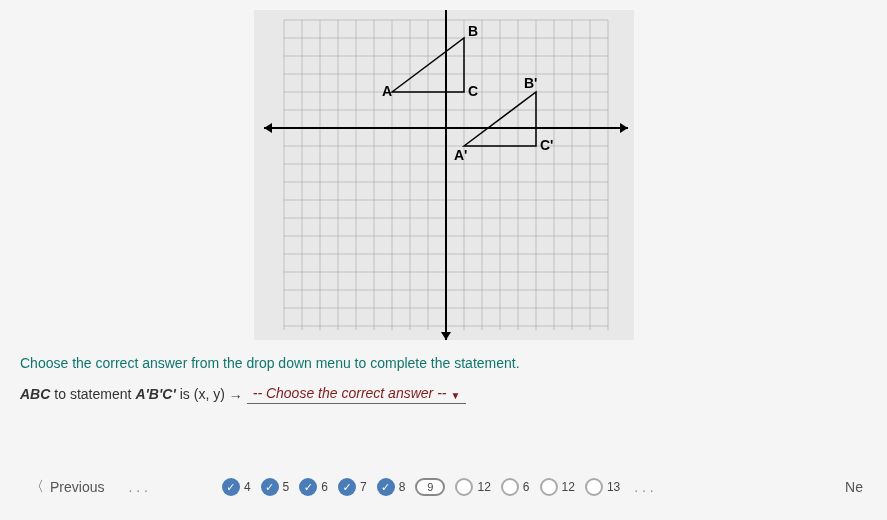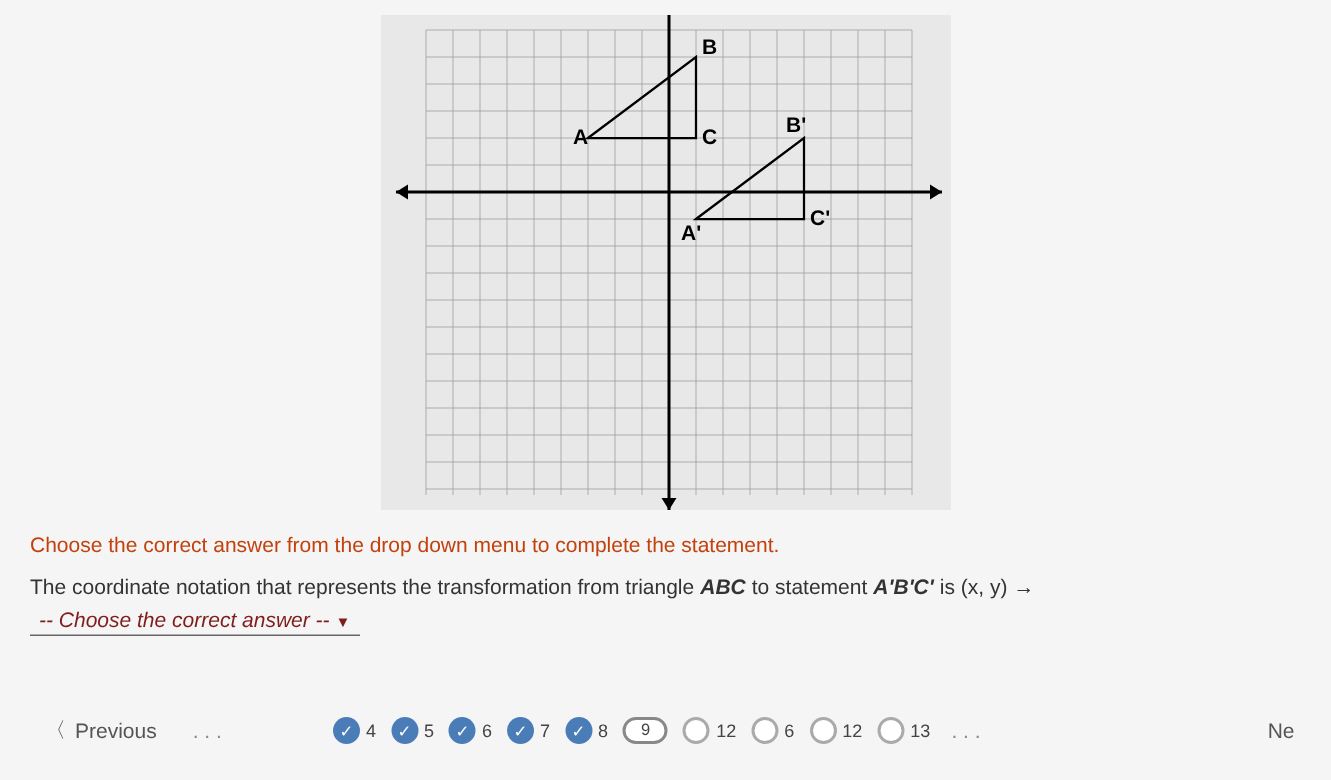--- a/index.html
+++ b/index.html
@@ -17,21 +17,21 @@
     .graph-container {
       display: flex;
       justify-content: center;
       margin-bottom: 15px;
     }
     .graph {
       background: #e8e8e8;
     }
     .instruction {
       font-size: 14px;
-      color: #c2410c;
+      color: #0f766e;
       margin-bottom: 12px;
     }
     .question-line {
       font-size: 14px;
       color: #333;
       display: flex;
       align-items: center;
       flex-wrap: wrap;
       gap: 4px;
     }
@@ -185,21 +185,20 @@
       <polygon points="210,136 282,82 282,136" fill="none" stroke="#000" stroke-width="1.5"></polygon>
       <text x="200" y="150" font-size="14" font-weight="bold">A'</text>
       <text x="270" y="78" font-size="14" font-weight="bold">B'</text>
       <text x="286" y="140" font-size="14" font-weight="bold">C'</text>
     </svg>
   </div>
 
   <p class="instruction">Choose the correct answer from the drop down menu to complete the statement.</p>
 
   <div class="question-line">
-    <span>The coordinate notation that represents the transformation from triangle </span>
     <span class="italic" style="font-weight:bold">ABC</span>
     <span> to statement </span>
     <span class="italic" style="font-weight:bold">A'B'C'</span>
     <span> is (x, y) → </span>
     <span class="dropdown-placeholder">
       <span>-- Choose the correct answer --</span>
       <span class="caret">▼</span>
     </span>
   </div>
 </div>

